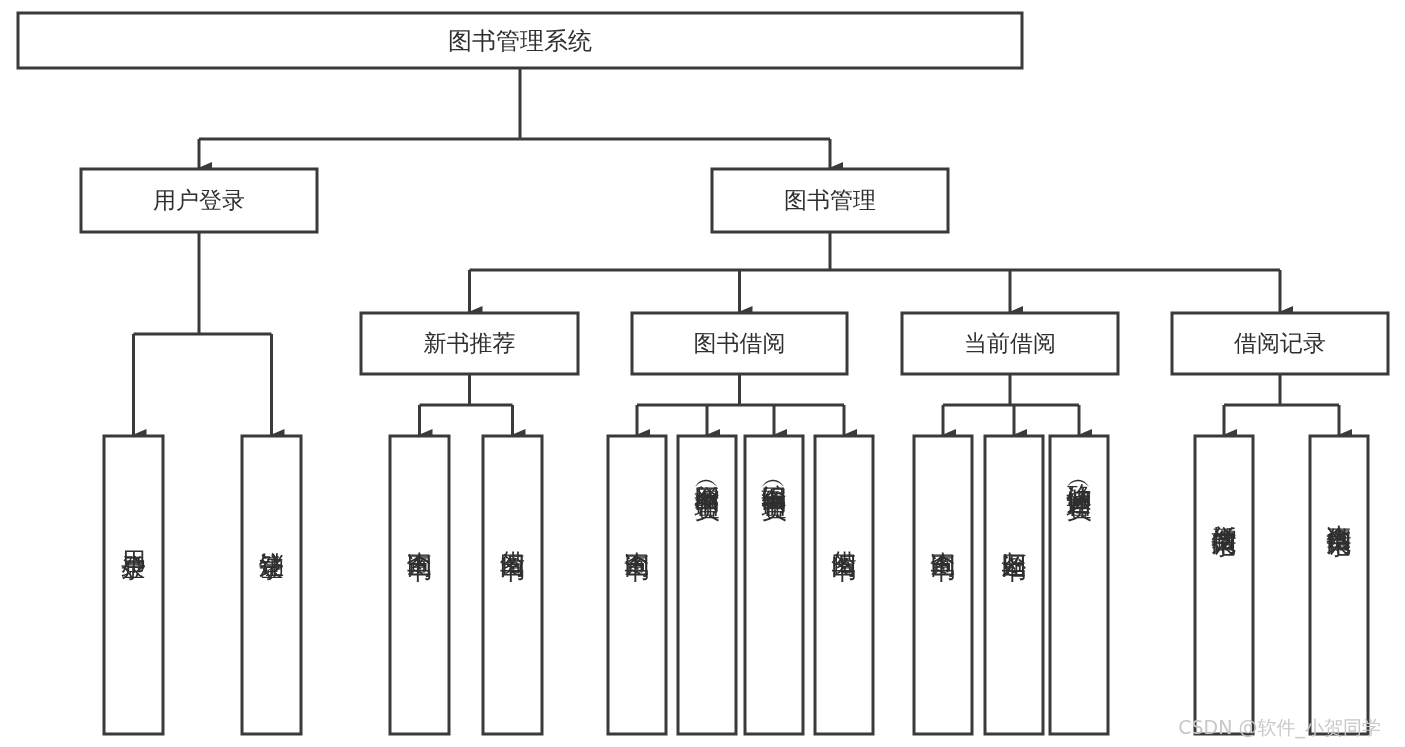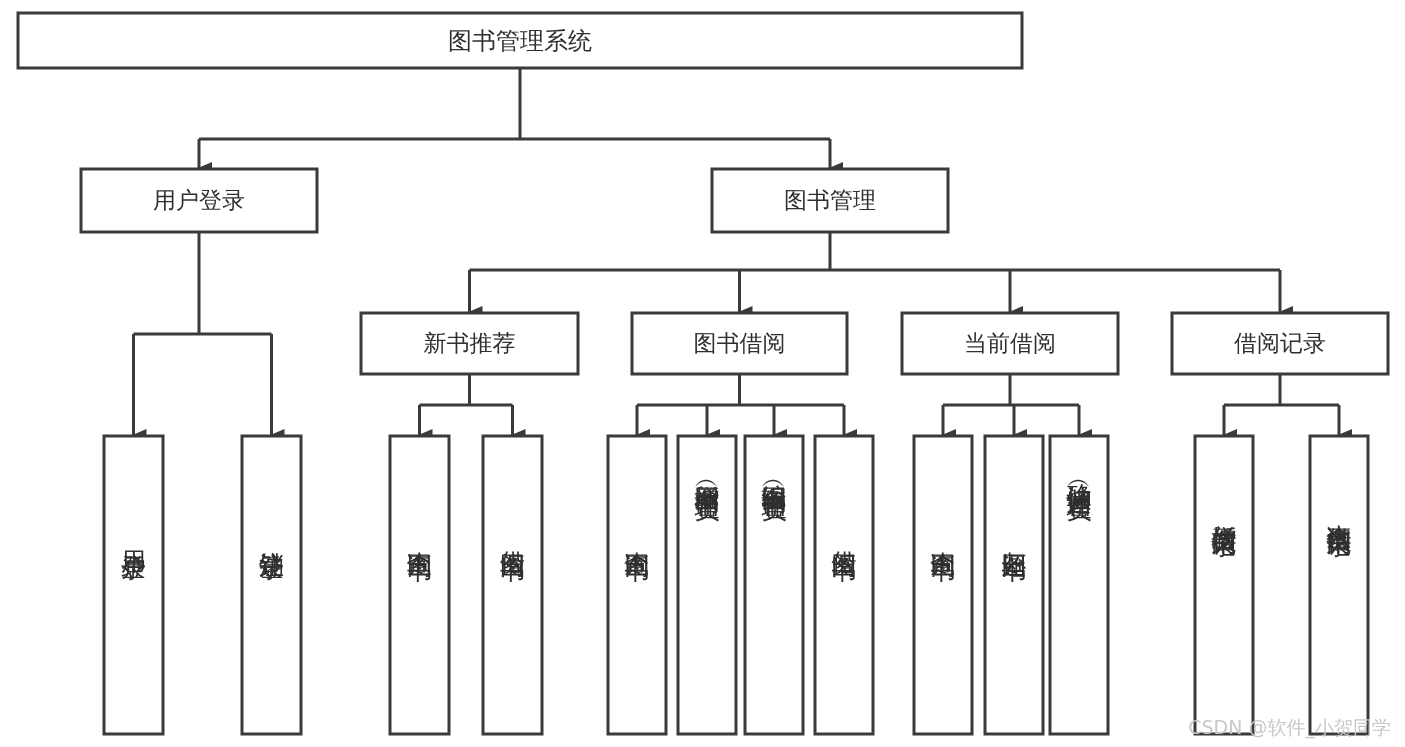--- a/index.html
+++ b/index.html
@@ -66,21 +66,21 @@
     stroke-width: 3;
     fill: none;
     stroke-linecap: butt;
   }
   .arrow-head {
     fill: #3a3a3a;
     stroke: none;
   }
   #watermark {
     position: absolute;
-    right: 14px;
+    right: 24px;
     bottom: 6px;
     font-family: "DejaVu Sans", "Liberation Sans", sans-serif;
     font-size: 19px;
     color: #c8c8c8;
     white-space: nowrap;
     user-select: none;
   }
 </style>
 </head>
 <body>

